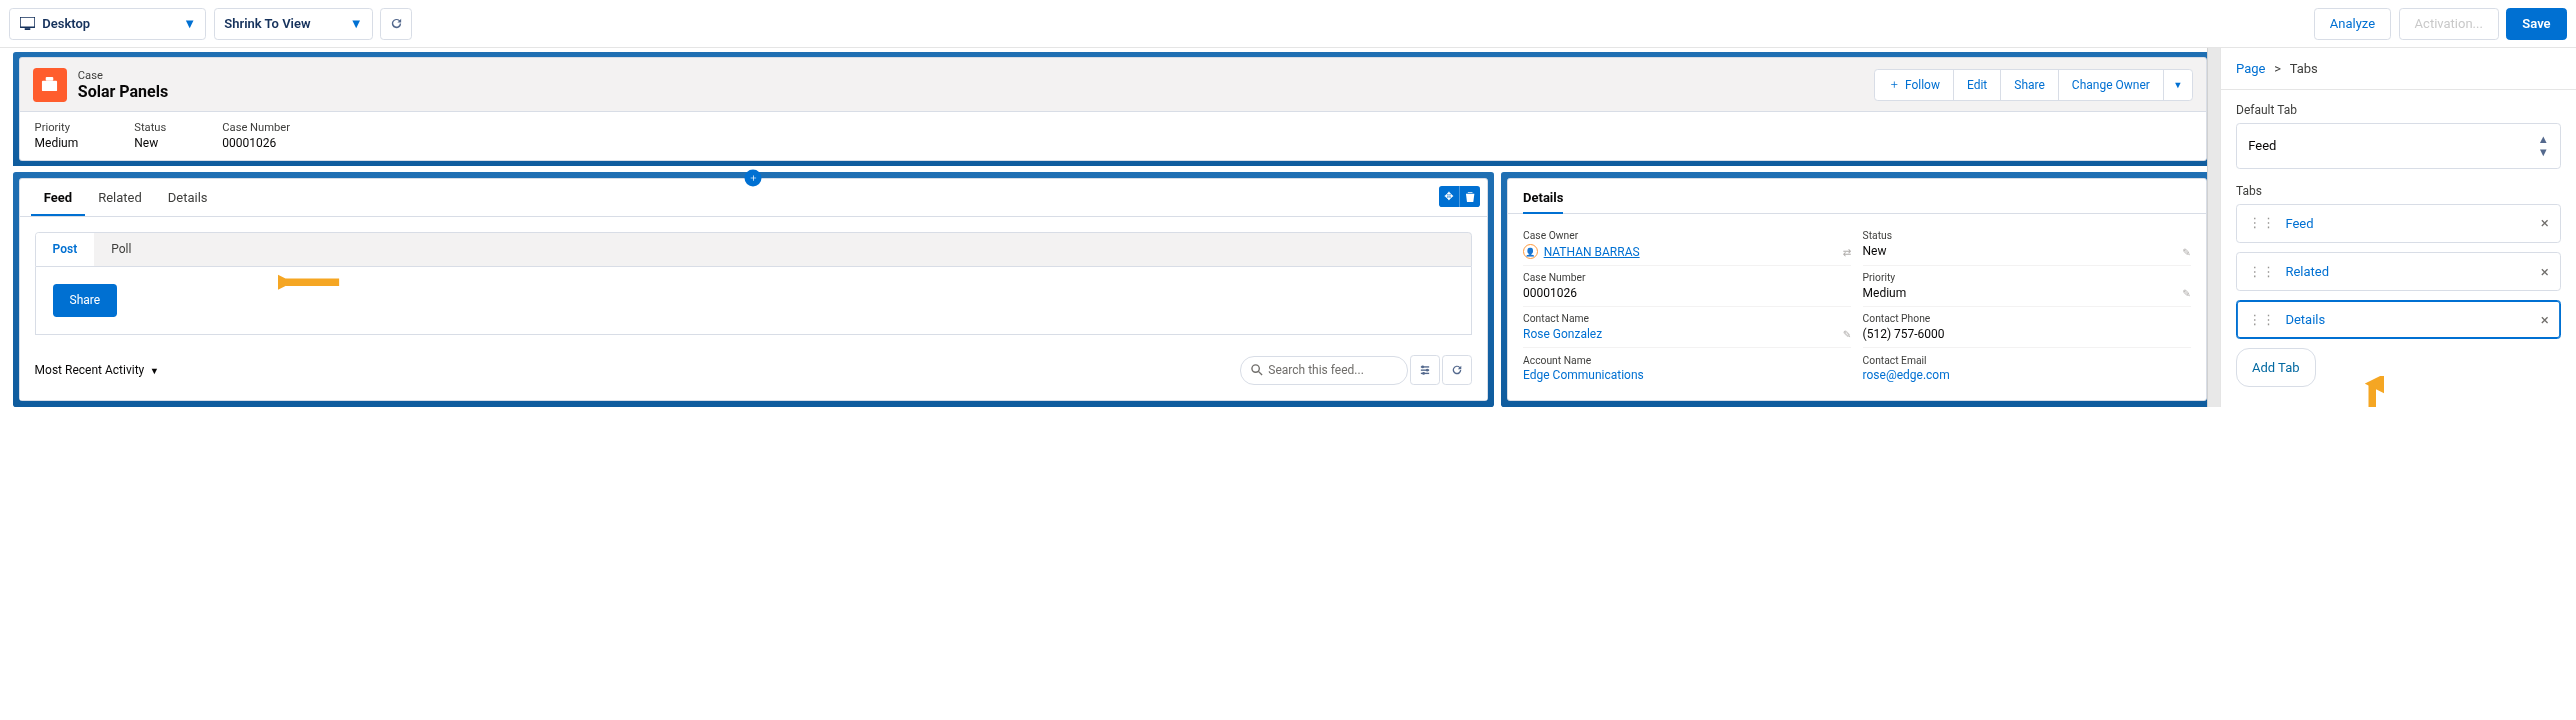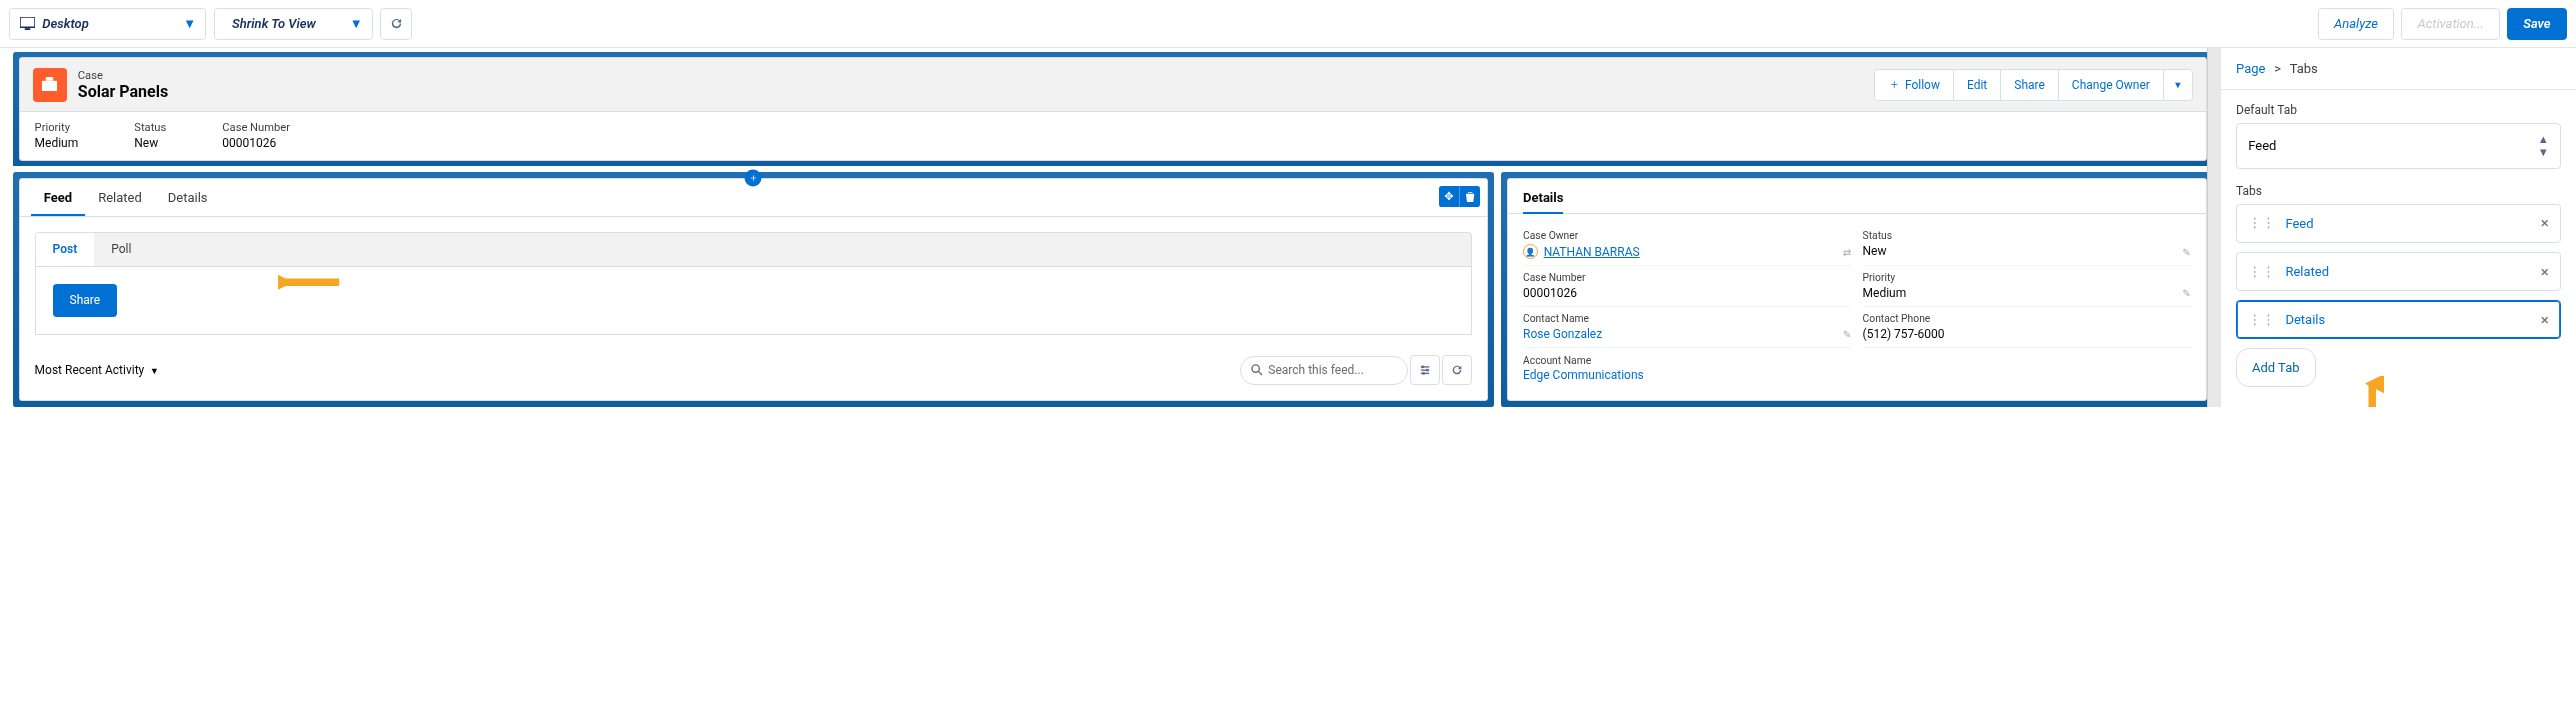--- a/index.html
+++ b/index.html
@@ -1,18 +1,18 @@
 <!DOCTYPE html>
 <html style="font-size:15px"><head>
 <meta charset="utf-8">
 <style>
 * { box-sizing: border-box; margin: 0; padding: 0; font-family: -apple-system, BlinkMacSystemFont, "Segoe UI", Roboto, Helvetica, Arial, sans-serif; }
 body { background: #fff; }
 
-.topbar { display:flex; align-items:center; padding:7.5px 9.4px; border-bottom:0.9px solid #e5e5e5;font-style:italic; }
+.topbar { display:flex; align-items:center; padding:7.5px 9.4px; border-bottom:0.9px solid #e5e5e5; }
 .sel { display:flex; align-items:center; border:0.9px solid #d8dde6; border-radius:3.7px; padding:5.6px 9.4px; margin-right:7.5px; font-size:13px; color:#16325c; font-weight:600; min-height:32px; }
 .sel .icon-left { margin-right:7.5px; display:flex; }
 .sel .label { flex:1; }
 .sel .chev { margin-left:26px; color:#0070d2; }
 .iconbtn { border:0.9px solid #d8dde6; border-radius:3.7px; width:32px; height:32px; display:flex; align-items:center; justify-content:center; color:#54698d; }
 .topright { margin-left:auto; display:flex; gap:7.5px; }
 .btn { border:0.9px solid #d8dde6; border-radius:3.7px; padding:7.5px 15px; font-size:13px; background:#fff; color:#0070d2; font-weight:400; }
 .btn.disabled { color:#c9c9c9; }
 .btn.primary { background:#0070d2; color:#fff; border-color:#0070d2; font-weight:600; }
 
@@ -101,21 +101,21 @@
   <div class="sel" style="width:197px;">
     <span class="icon-left">
       <svg width="15" height="13" viewBox="0 0 16 14">
           <rect x="0" y="0" width="16" height="11" rx="1" fill="none" stroke="#16325c" stroke-width="1.5"></rect>
           <rect x="5" y="12" width="6" height="2" fill="#16325c"></rect>
         </svg>
     </span>
     <span class="label">Desktop</span>
     <span class="chev">▼</span>
   </div>
-  <div class="sel" style="width:159px;text-align:center;">
+  <div class="sel" style="width:159px;">
     <span class="label">Shrink To View</span>
     <span class="chev">▼</span>
   </div>
   <div class="iconbtn">
     <svg width="13" height="13" viewBox="0 0 14 14">
         <path d="M12 7a5 5 0 1 1-1.5-3.5L12 2v4H8l1.6-1.6A3.5 3.5 0 1 0 10.5 7H12z" fill="#54698d"></path>
       </svg>
   </div>
   <div class="topright">
     <div class="btn">Analyze</div>
@@ -262,20 +262,24 @@
                 <span class="pencil">✎</span>
               </div>
               <div class="dcell">
                 <div class="dlbl">Contact Phone</div>
                 <div class="dval">(512) 757-6000</div>
               </div>
               <div class="dcell" style="border-bottom:none;">
                 <div class="dlbl">Account Name</div>
                 <div class="dval link">Edge Communications</div>
               </div>
+              <div class="dcell" style="border-bottom:none;">
+                <div class="dlbl">Contact Email</div>
+                <div class="dval link">rose@edge.com</div>
+              </div>
             </div>
           </div>
         </div>
       </div>
 
       <svg class="arrow1" width="66" height="22.5" viewBox="0 0 70 24">
           <defs>
             <marker id="ah1" markerWidth="8" markerHeight="8" refX="1" refY="4" orient="auto">
               <path d="M8 0 L0 4 L8 8 z" fill="#f5a623"></path>
             </marker>

